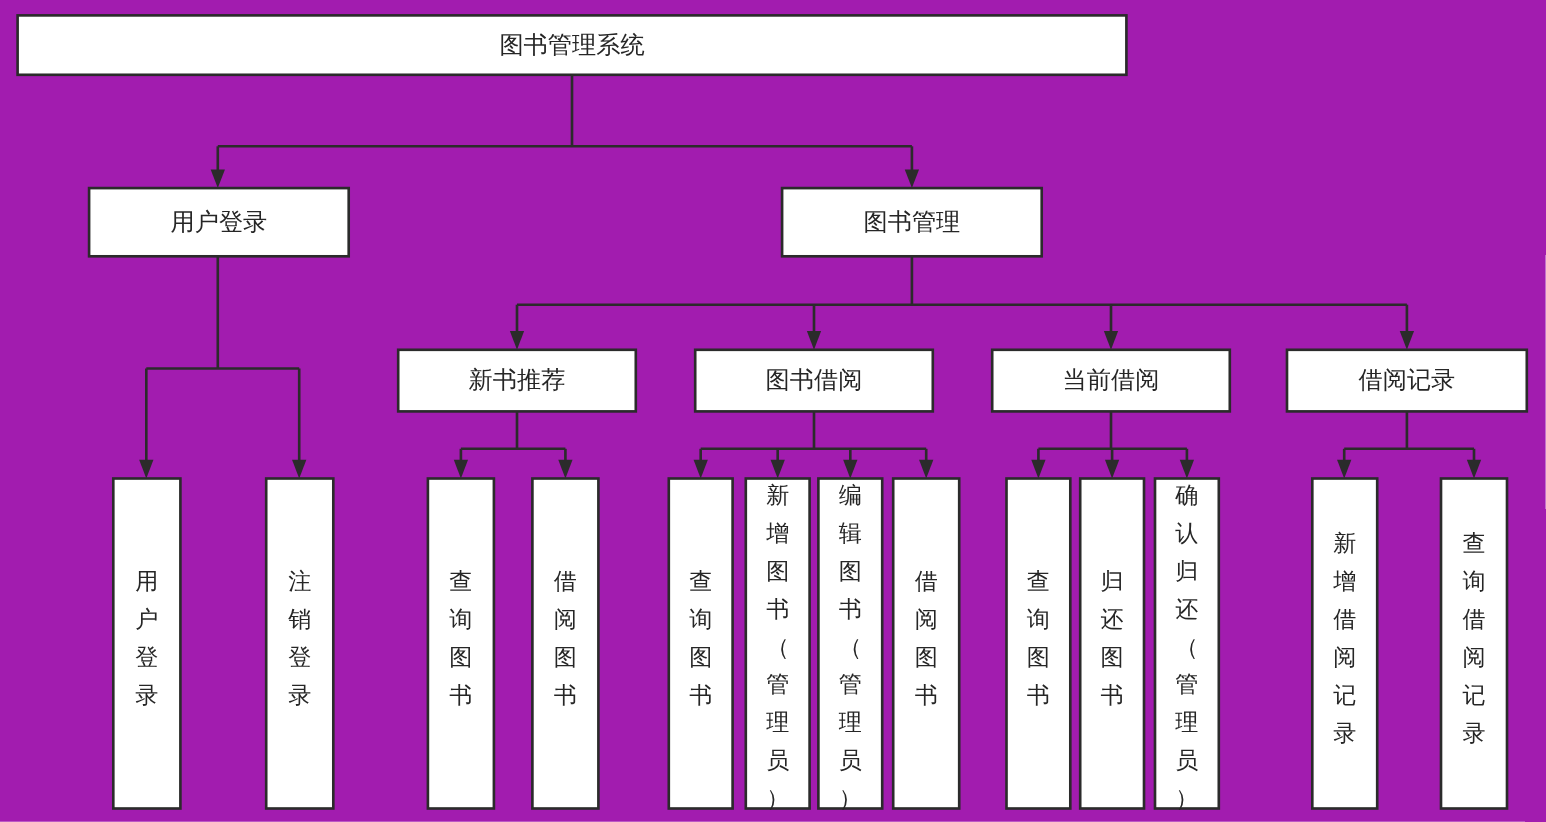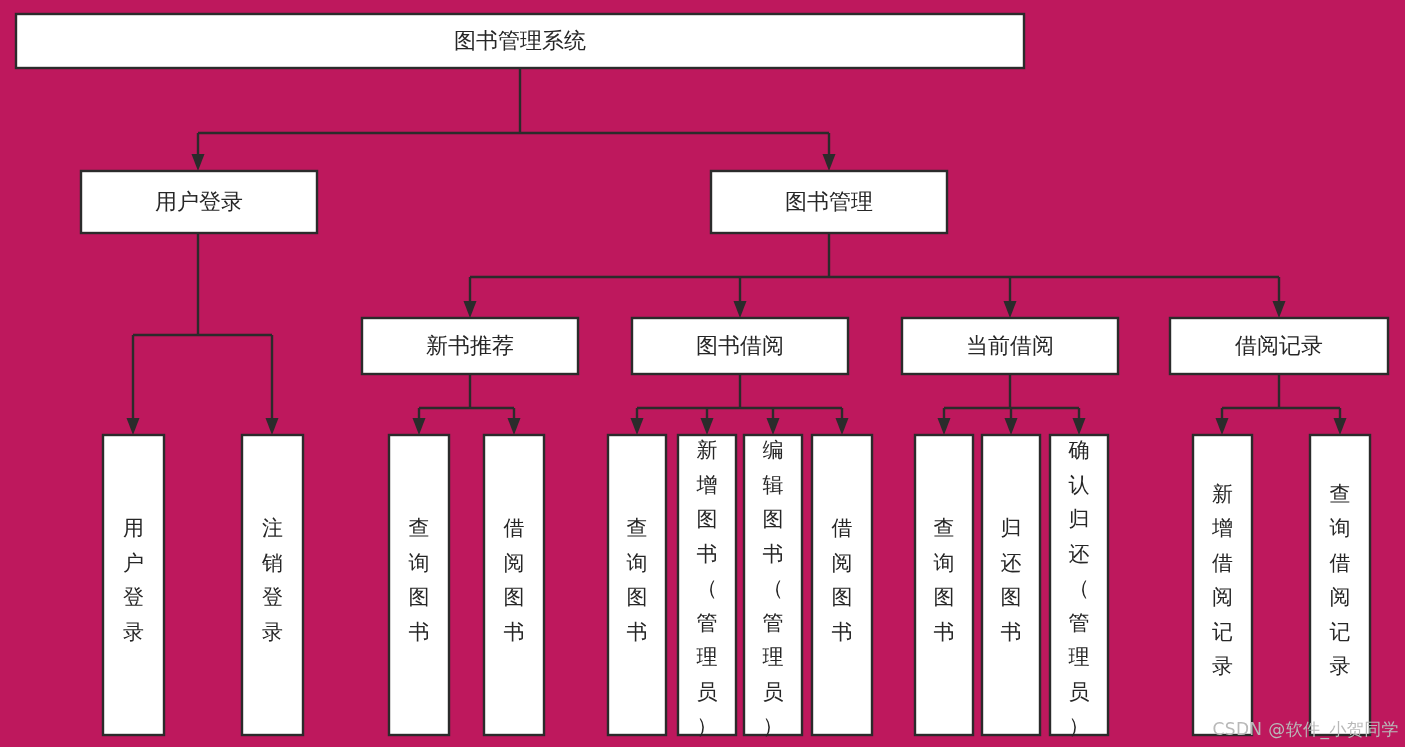--- a/index.html
+++ b/index.html
@@ -12,21 +12,21 @@
     width: 1405px;
     height: 747px;
     font-family: "DejaVu Sans", "Liberation Sans", sans-serif;
     overflow: hidden;
     position: relative;
   }
   #diagram-root {
     position: relative;
     width: 1405px;
     height: 747px;
-    background: #be185d;
+    background: #a21caf;
   }
   svg#chart-svg {
     display: block;
     width: 1405px;
     height: 747px;
   }
   .node-box {
     fill: #ffffff;
     stroke: #2b2b2b;
     stroke-width: 2.4;
@@ -215,14 +215,13 @@
         <g>
           <rect x="1193" y="435" width="59" height="300" class="node-box"></rect>
           <text x="1222.5" class="node-label-vertical"><tspan x="1222.5" y="500.75">新</tspan><tspan x="1222.5" y="535.25">增</tspan><tspan x="1222.5" y="569.75">借</tspan><tspan x="1222.5" y="604.25">阅</tspan><tspan x="1222.5" y="638.75">记</tspan><tspan x="1222.5" y="673.25">录</tspan></text>
         </g>
         <g>
           <rect x="1310" y="435" width="60" height="300" class="node-box"></rect>
           <text x="1340" class="node-label-vertical"><tspan x="1340" y="500.75">查</tspan><tspan x="1340" y="535.25">询</tspan><tspan x="1340" y="569.75">借</tspan><tspan x="1340" y="604.25">阅</tspan><tspan x="1340" y="638.75">记</tspan><tspan x="1340" y="673.25">录</tspan></text>
         </g>
       </g>
   </svg>
-  <div class="watermark">CSDN @软件_小贺同学</div>
 </div>
 
 </body></html>

